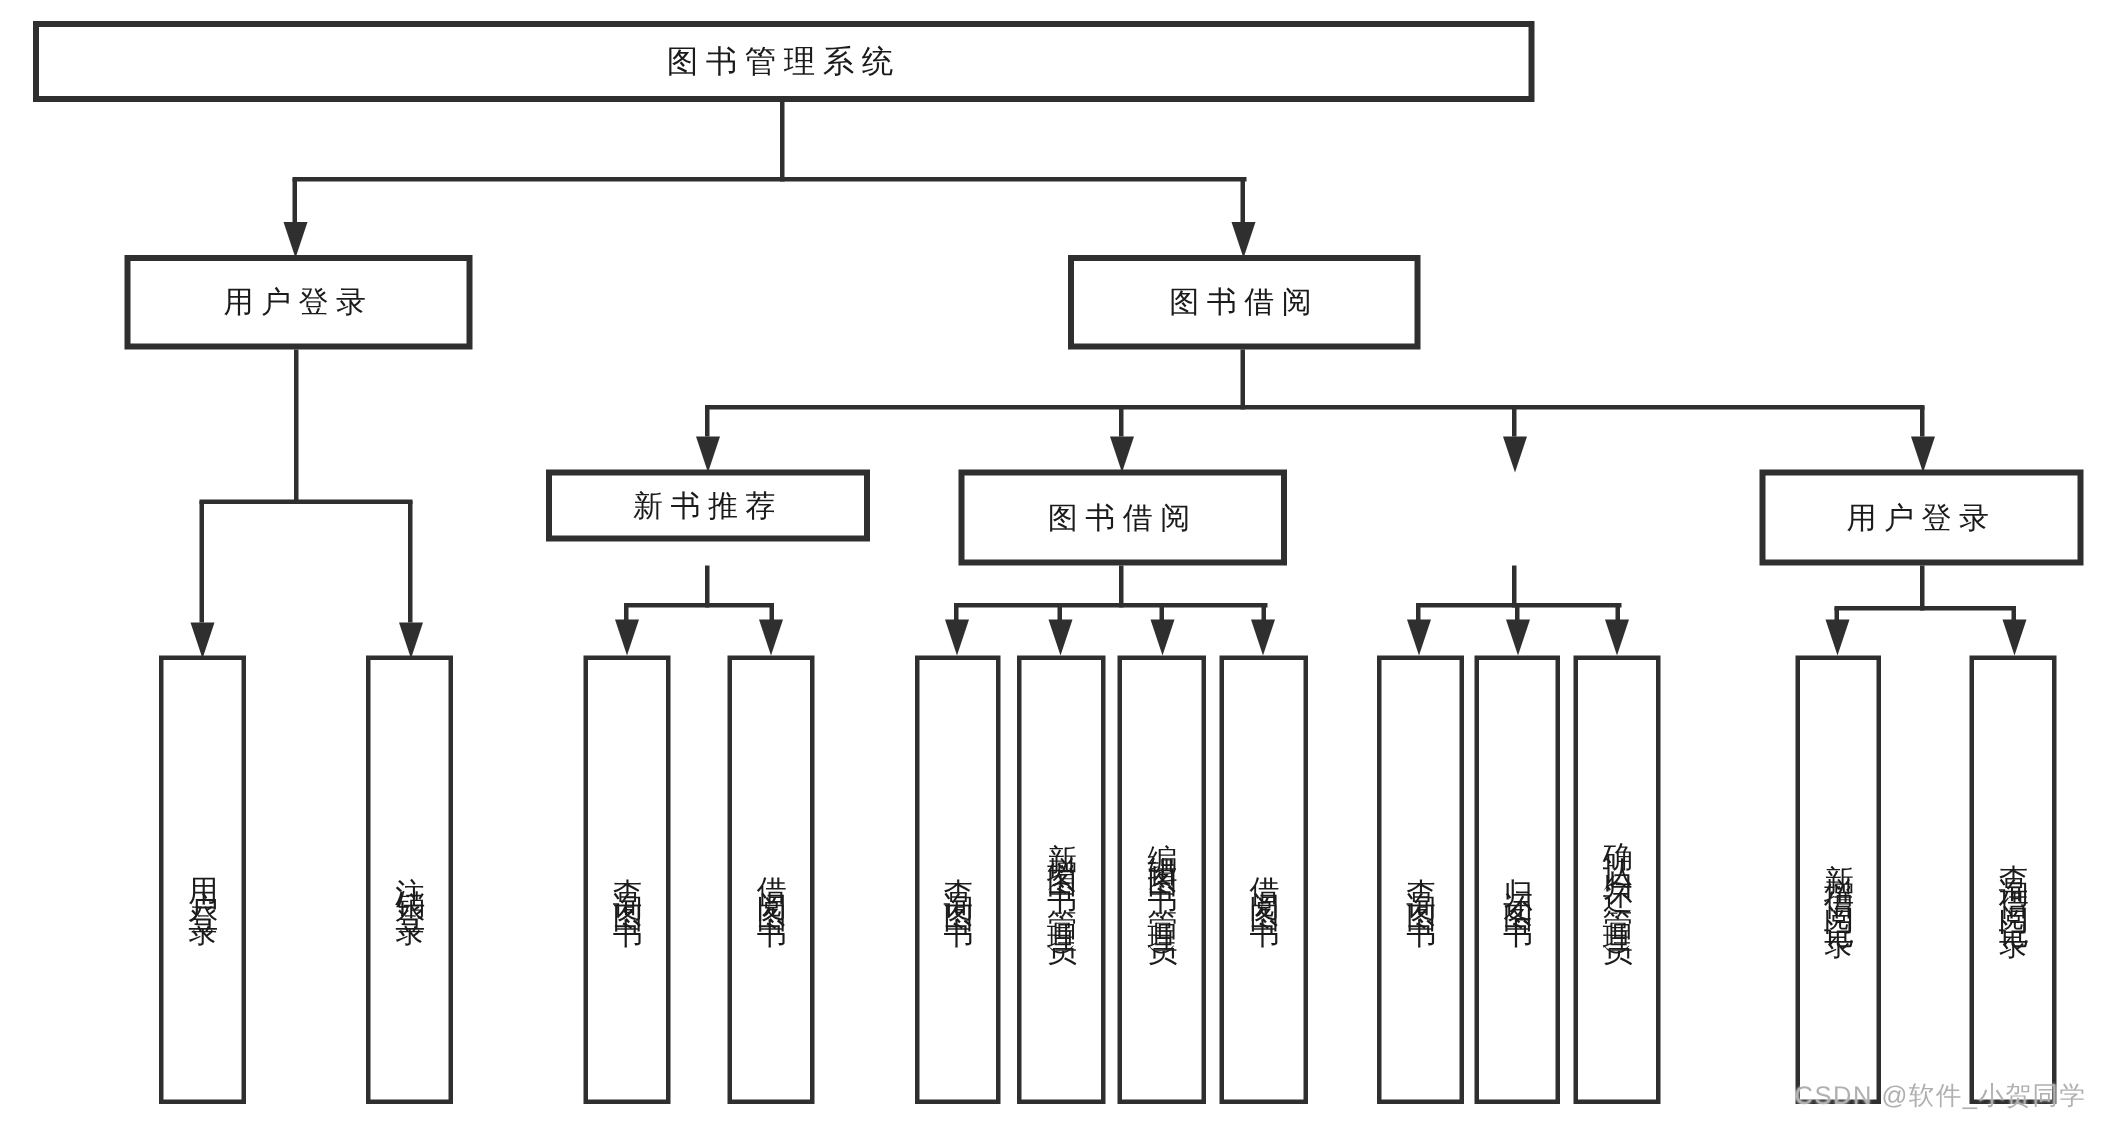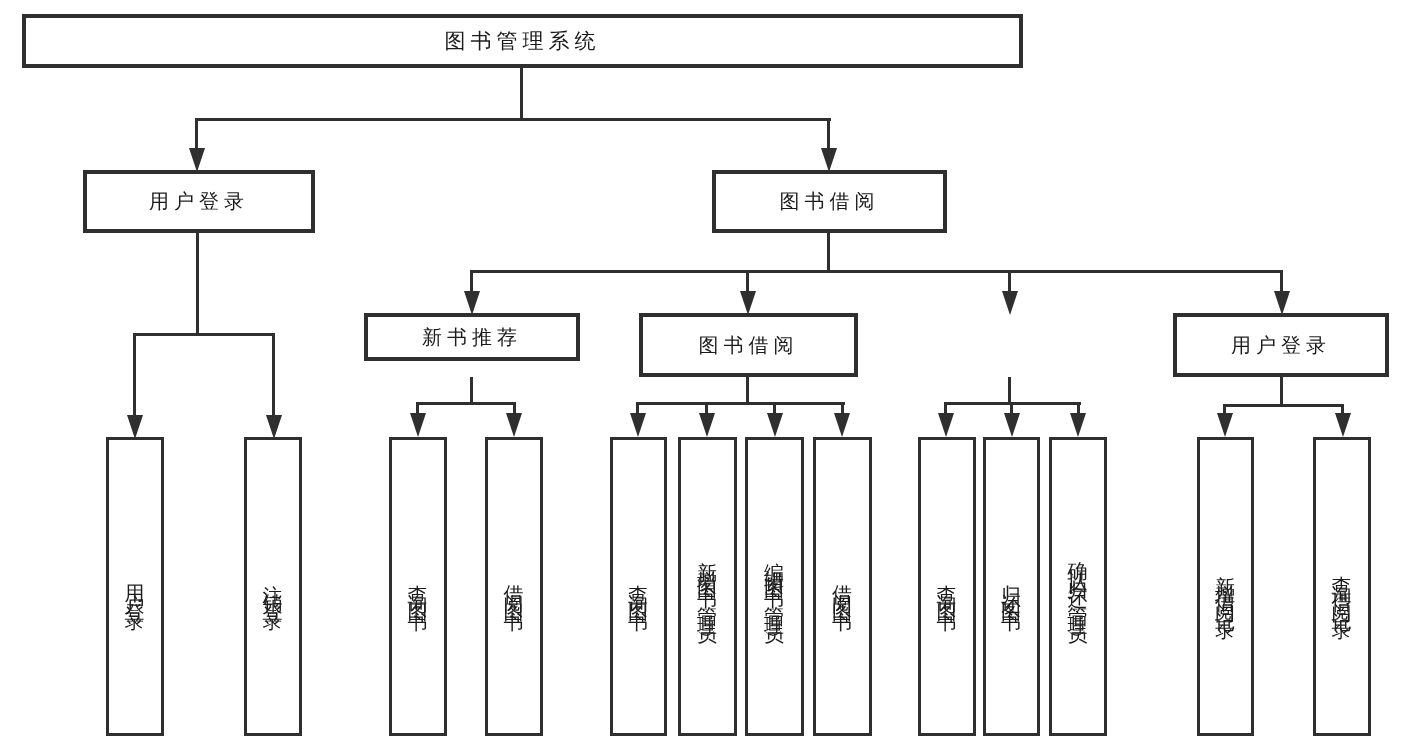--- a/index.html
+++ b/index.html
@@ -157,13 +157,14 @@
   <div class="line" style="left:1077px;top:403px;width:3px;height:12px;"></div>
   <div class="arrow" style="left:1070px;top:413px;"></div>
 
   <div class="line" style="left:1280px;top:377px;width:3px;height:30px;"></div>
   <div class="line" style="left:1223px;top:404px;width:121px;height:3px;"></div>
   <div class="line" style="left:1223px;top:405px;width:3px;height:10px;"></div>
   <div class="arrow" style="left:1217px;top:413px;"></div>
   <div class="line" style="left:1341px;top:405px;width:3px;height:10px;"></div>
   <div class="arrow" style="left:1335px;top:413px;"></div>
 
+  <div class="watermark">CSDN @软件_小贺同学</div>
 </div>
 
 </body></html>

